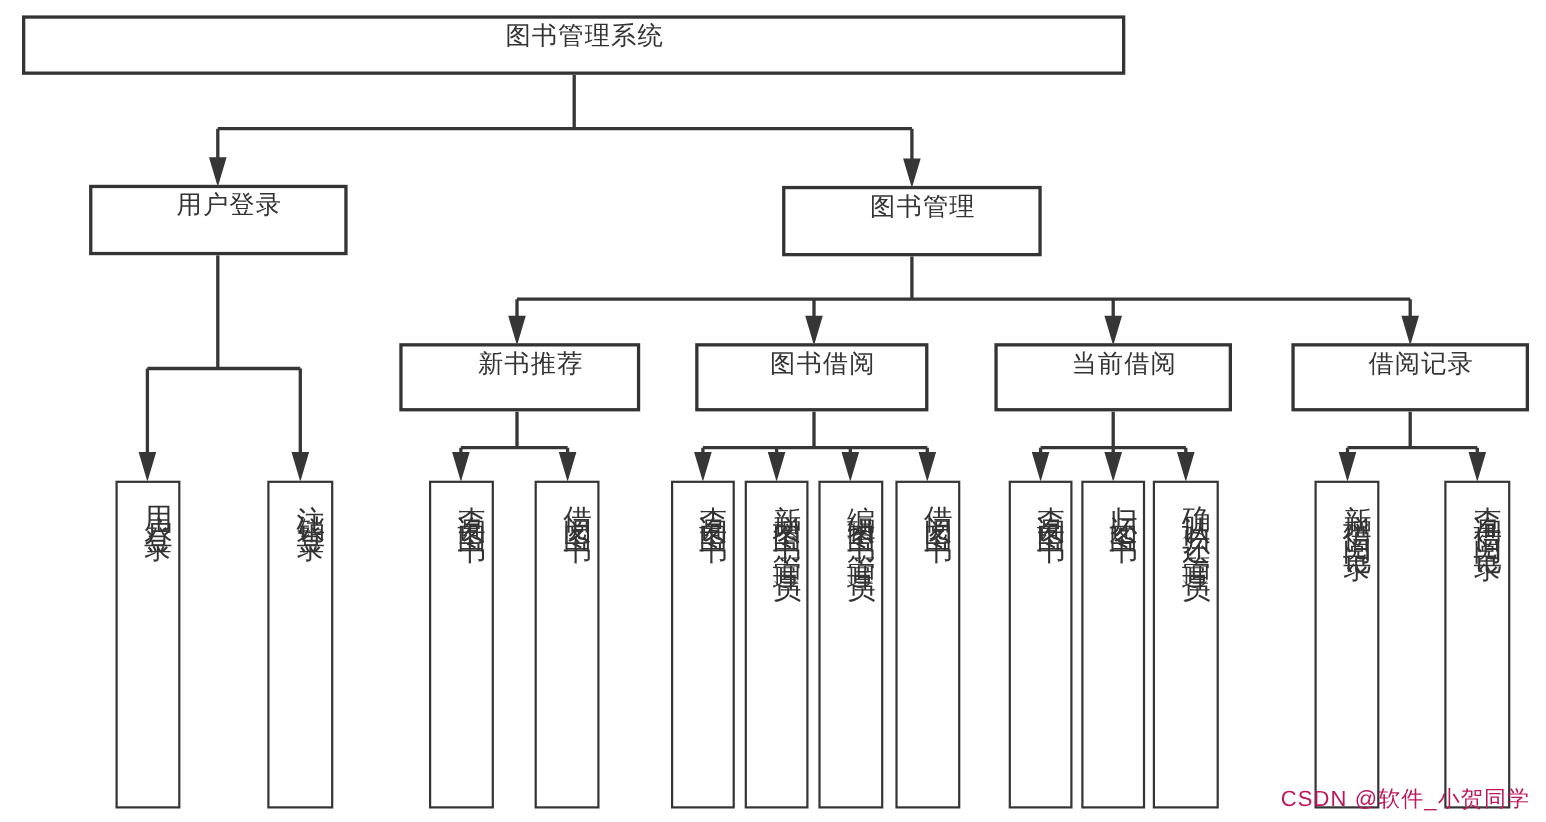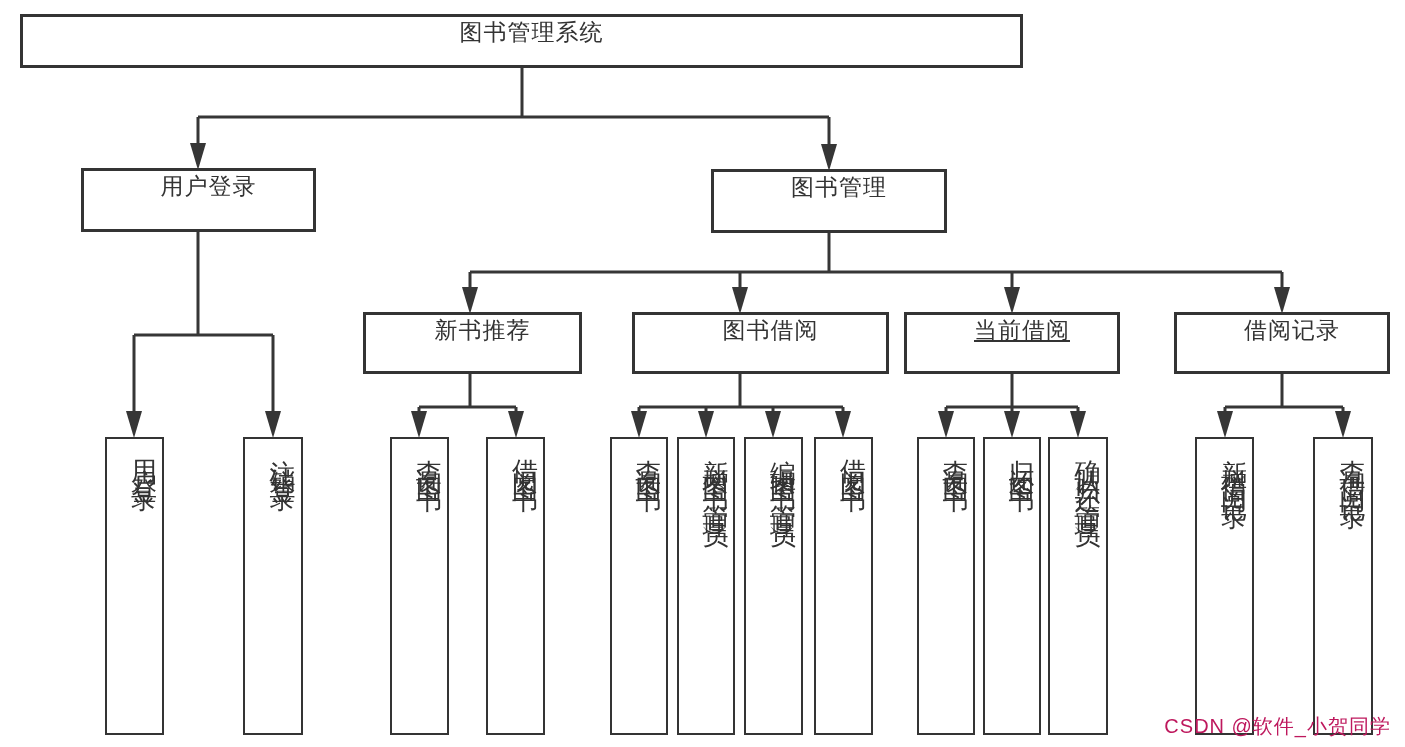--- a/index.html
+++ b/index.html
@@ -40,22 +40,22 @@
     text-orientation: mixed;
     font-size: 26px;
     letter-spacing: 9px;
     line-height: 1;
     white-space: nowrap;
   }
   .root-box  { left: 20px;  top: 14px;  width: 1003px; height: 54px; }
   .b0  { left: 81px;  top: 168px; width: 235px; height: 64px; }
   .b1  { left: 711px; top: 169px; width: 236px; height: 64px; }
   .h0  { left: 363px;  top: 312px; width: 219px; height: 62px; }
-  .h1  { left: 632px;  top: 312px; width: 257px; height: 62px; }
-  .h2  { left: 904px;  top: 312px; width: 216px; height: 62px; text-decoration: underline; }
+  .h1  { left: 632px;  top: 312px; width: 212px; height: 62px; }
+  .h2  { left: 904px;  top: 312px; width: 216px; height: 62px; }
   .h3  { left: 1174px; top: 312px; width: 216px; height: 62px; }
   .u0   { left: 105px;  width: 59px; }
   .u1   { left: 243px;  width: 60px; }
   .g0l0 { left: 390px;  width: 59px; }
   .g0l1 { left: 486px;  width: 59px; }
   .g1l0 { left: 610px;  width: 58px; }
   .g1l1 { left: 677px;  width: 58px; }
   .g1l2 { left: 744px;  width: 59px; }
   .g1l3 { left: 814px;  width: 59px; }
   .g2l0 { left: 917px;  width: 58px; }

